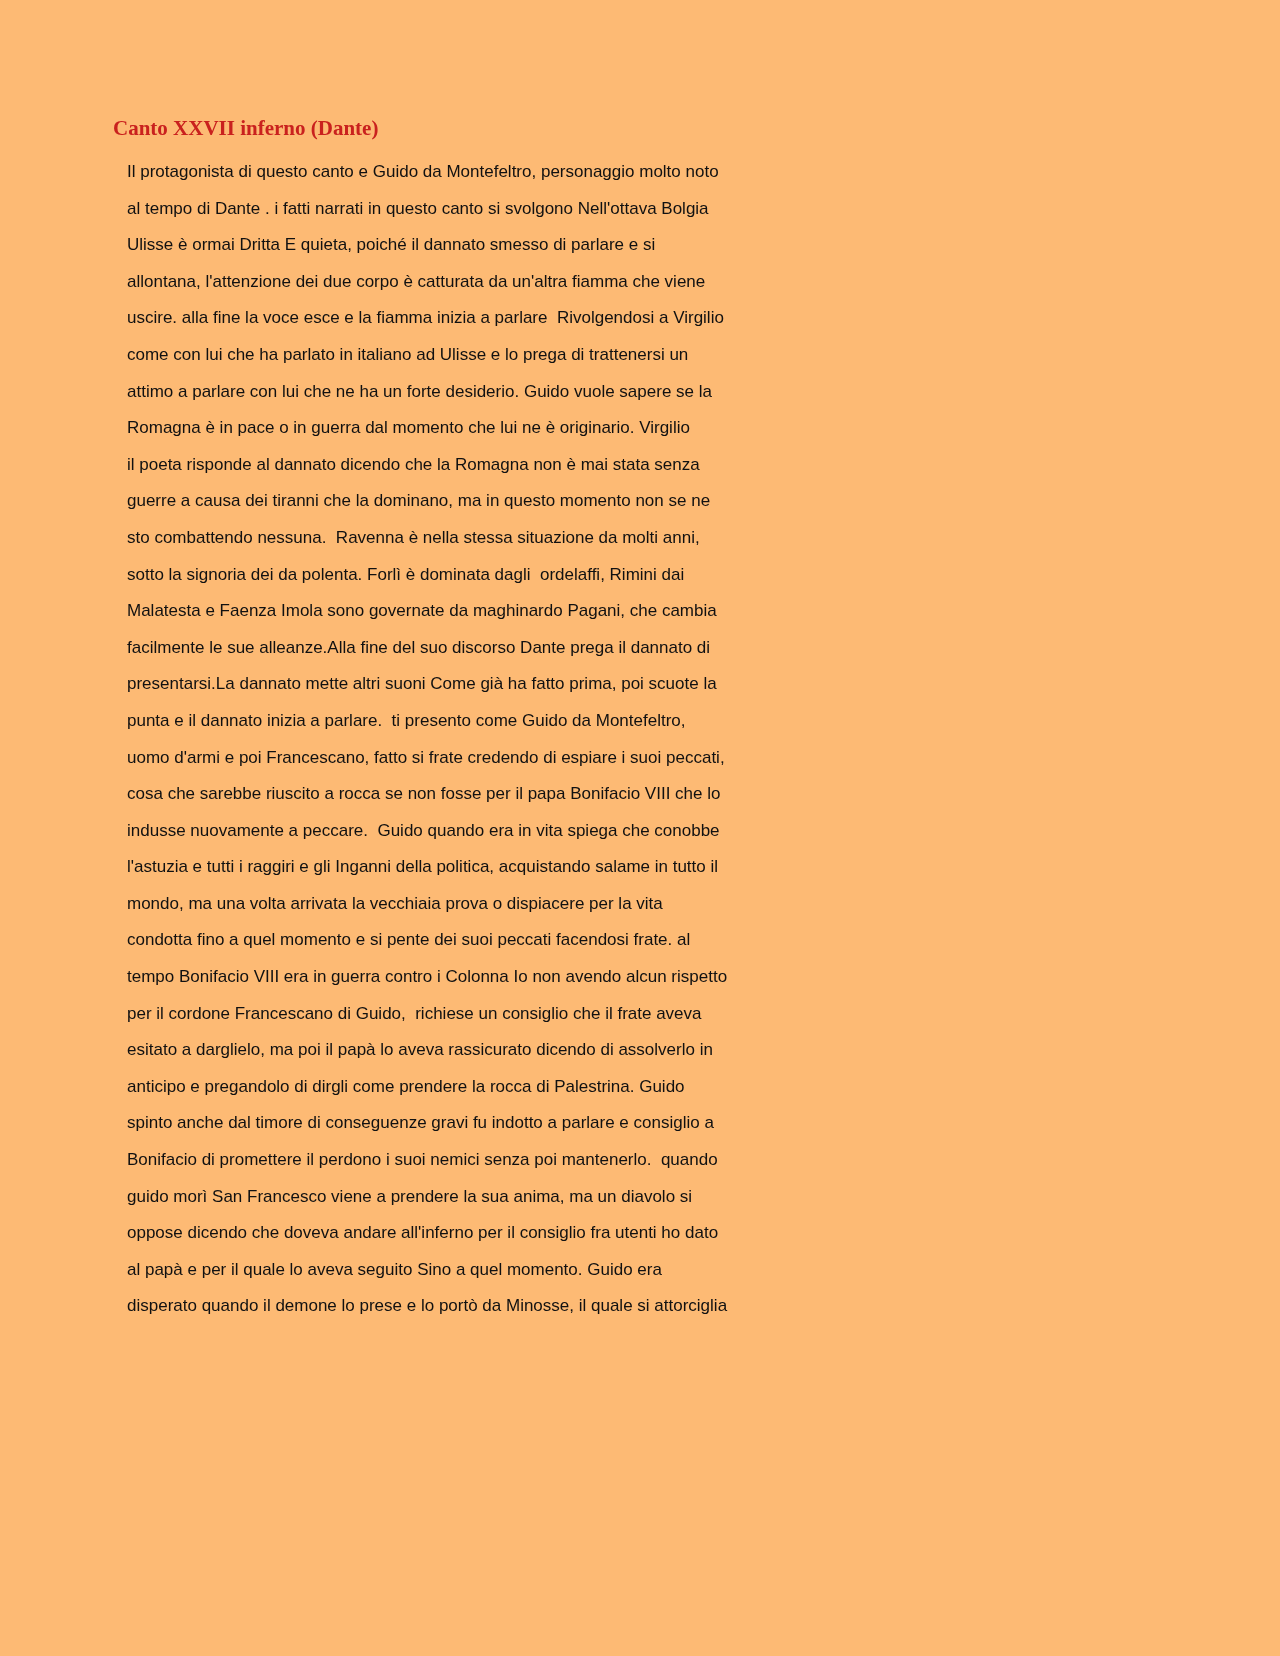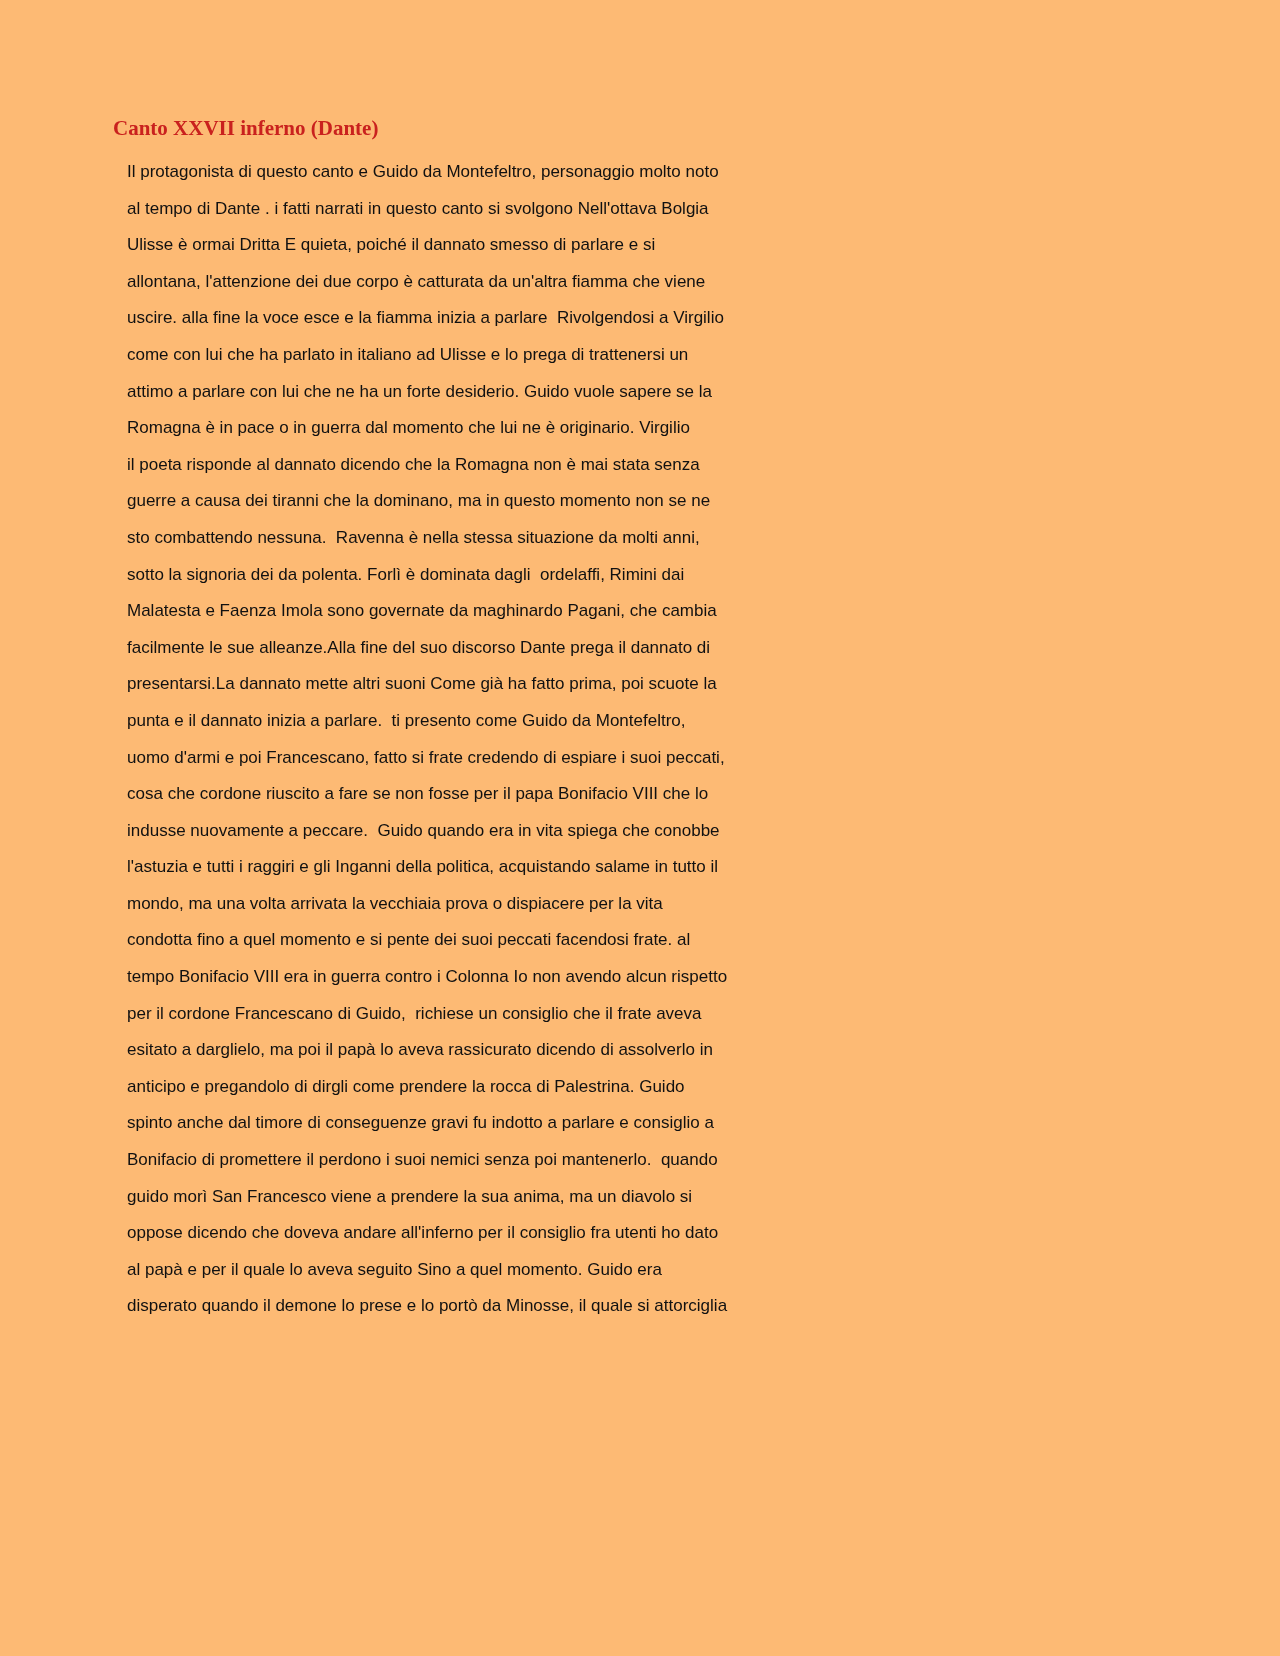--- a/index.html
+++ b/index.html
@@ -65,21 +65,21 @@
     <span class="line">Romagna è in pace o in guerra dal momento che lui ne è originario. Virgilio</span>
     <span class="line">il poeta risponde al dannato dicendo che la Romagna non è mai stata senza</span>
     <span class="line">guerre a causa dei tiranni che la dominano, ma in questo momento non se ne</span>
     <span class="line">sto combattendo nessuna.  Ravenna è nella stessa situazione da molti anni,</span>
     <span class="line">sotto la signoria dei da polenta. Forlì è dominata dagli  ordelaffi, Rimini dai</span>
     <span class="line">Malatesta e Faenza Imola sono governate da maghinardo Pagani, che cambia</span>
     <span class="line">facilmente le sue alleanze.Alla fine del suo discorso Dante prega il dannato di</span>
     <span class="line">presentarsi.La dannato mette altri suoni Come già ha fatto prima, poi scuote la</span>
     <span class="line">punta e il dannato inizia a parlare.  ti presento come Guido da Montefeltro,</span>
     <span class="line">uomo d'armi e poi Francescano, fatto si frate credendo di espiare i suoi peccati,</span>
-    <span class="line">cosa che cordone riuscito a fare se non fosse per il papa Bonifacio VIII che lo</span>
+    <span class="line">cosa che sarebbe riuscito a rocca se non fosse per il papa Bonifacio VIII che lo</span>
     <span class="line">indusse nuovamente a peccare.  Guido quando era in vita spiega che conobbe</span>
     <span class="line">l'astuzia e tutti i raggiri e gli Inganni della politica, acquistando salame in tutto il</span>
     <span class="line">mondo, ma una volta arrivata la vecchiaia prova o dispiacere per la vita</span>
     <span class="line">condotta fino a quel momento e si pente dei suoi peccati facendosi frate. al</span>
     <span class="line">tempo Bonifacio VIII era in guerra contro i Colonna Io non avendo alcun rispetto</span>
     <span class="line">per il cordone Francescano di Guido,  richiese un consiglio che il frate aveva</span>
     <span class="line">esitato a darglielo, ma poi il papà lo aveva rassicurato dicendo di assolverlo in</span>
     <span class="line">anticipo e pregandolo di dirgli come prendere la rocca di Palestrina. Guido</span>
     <span class="line">spinto anche dal timore di conseguenze gravi fu indotto a parlare e consiglio a</span>
     <span class="line">Bonifacio di promettere il perdono i suoi nemici senza poi mantenerlo.  quando</span>

